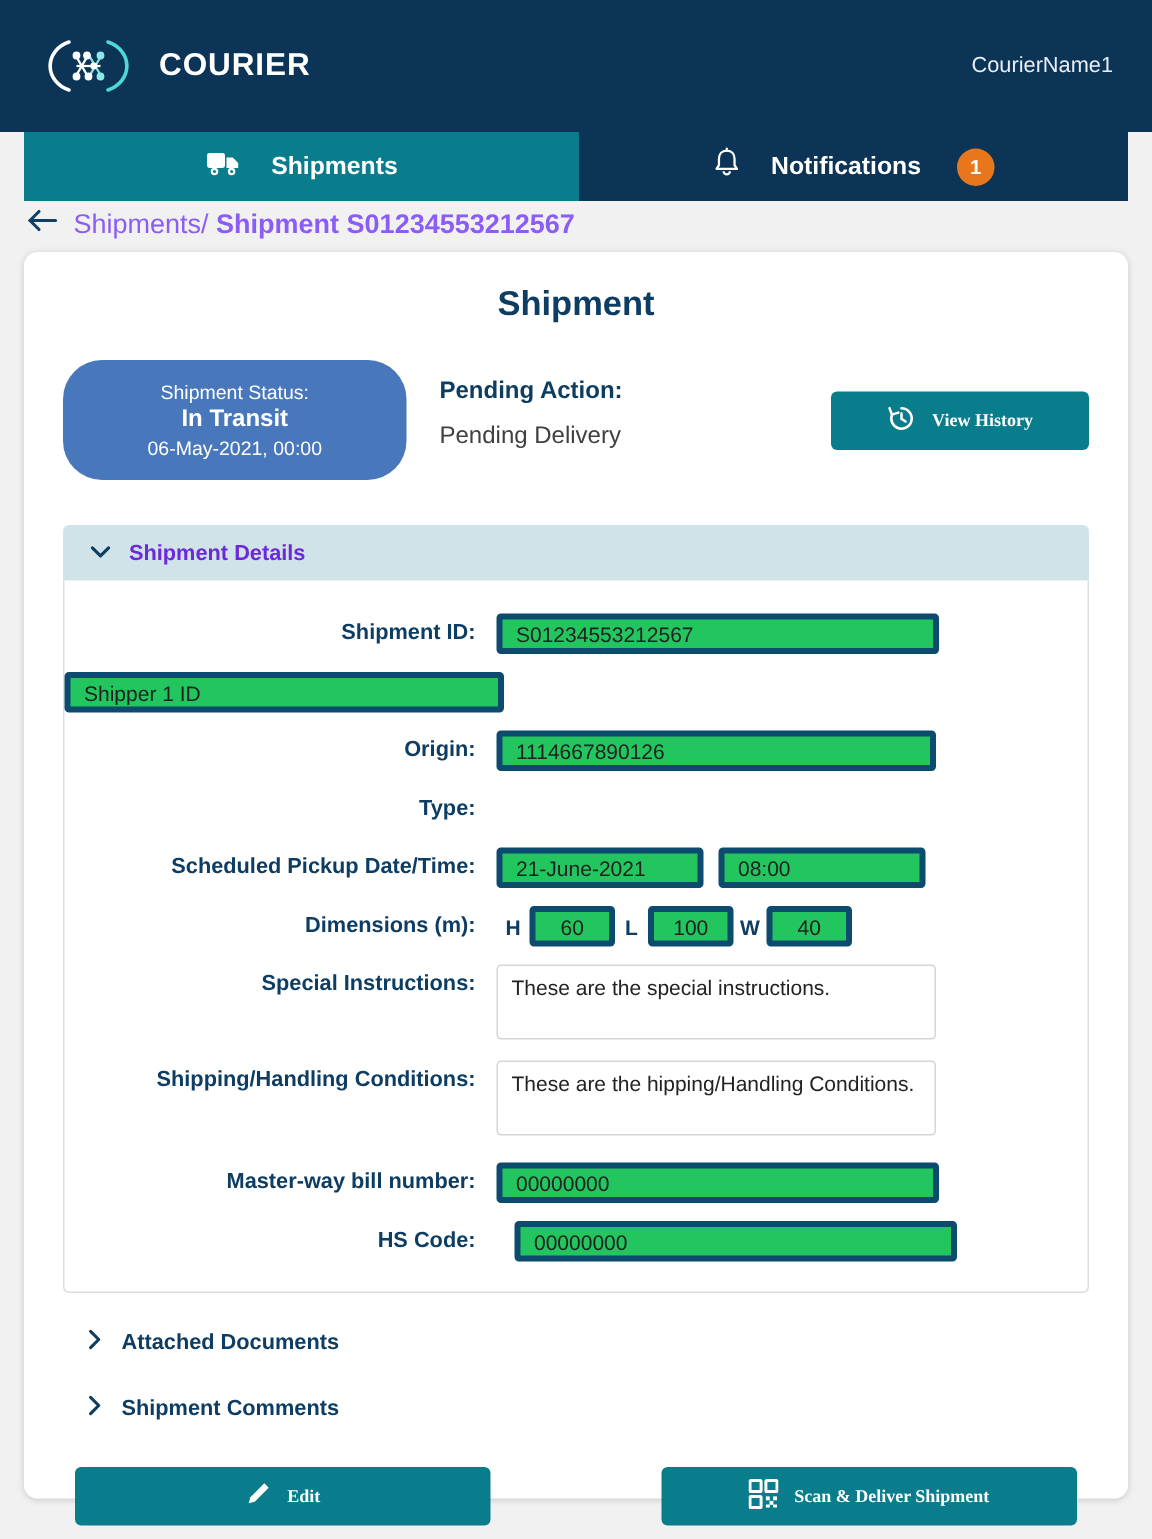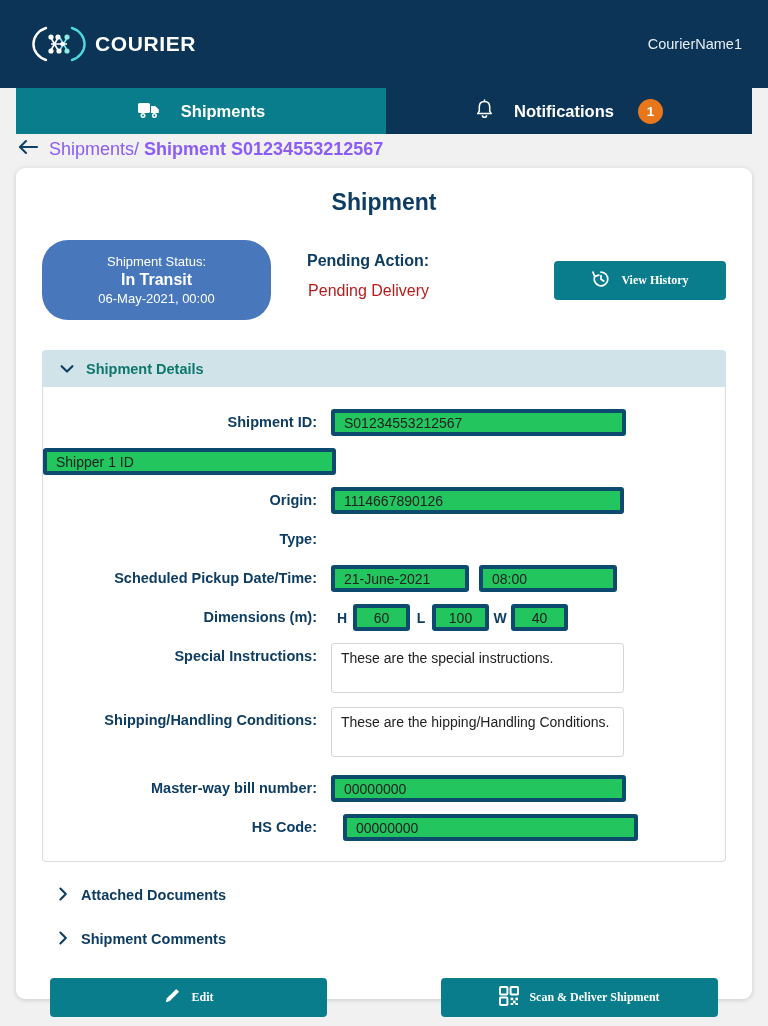--- a/index.html
+++ b/index.html
@@ -13,21 +13,21 @@
 
   
   .topbar {
     height: 88px;
     background: #0b3457;
     display: flex;
     align-items: center;
     padding: 0 26px;
     position: relative;
   }
-  .brand { display: flex; align-items: center; gap: 3px; }
+  .brand { display: flex; align-items: center; gap: 14px; }
   .logo-svg { display: block; }
   .brand-name {
     color: #ffffff;
     font-size: 21px;
     font-weight: bold;
     letter-spacing: 0.6px;
   }
   .username {
     position: absolute;
     right: 26px;
@@ -111,23 +111,23 @@
     display: flex;
     flex-direction: column;
     align-items: center;
     justify-content: center;
     gap: 2px;
   }
   .sp-label { font-size: 13px; }
   .sp-value { font-size: 16px; font-weight: bold; }
   .sp-date { font-size: 13px; }
 
-  .pending-block { margin-left: 36px; margin-top: 12px; text-align: right; }
+  .pending-block { margin-left: 22px; margin-top: 12px; }
   .pa-label { color: #0e3d63; font-size: 16px; font-weight: bold; }
-  .pa-value { color: #b91c1c; font-size: 16px; margin-top: 12px; }
+  .pa-value { color: #404040; font-size: 16px; margin-top: 12px; }
 
   .btn {
     background: #0a7d8c;
     color: #ffffff;
     border: none;
     border-radius: 4px;
     font-family: Liberation Serif, serif;
     font-size: 12px;
     font-weight: bold;
     display: flex;
@@ -145,21 +145,21 @@
   
   .acc-head {
     margin-top: 24px;
     height: 37px;
     background: #cfe3e8;
     display: flex;
     align-items: center;
     gap: 12px;
     padding: 0 18px;
     border-radius: 4px 4px 0 0;
-    color: #0f766e;
+    color: #6d28d9;
     font-size: 14.5px;
     font-weight: bold;
     cursor: pointer;
   }
   .acc-body {
     border: 1px solid #d9dde0;
     border-top: none;
     border-radius: 0 0 4px 4px;
     padding: 22px 0 20px 0;
   }

